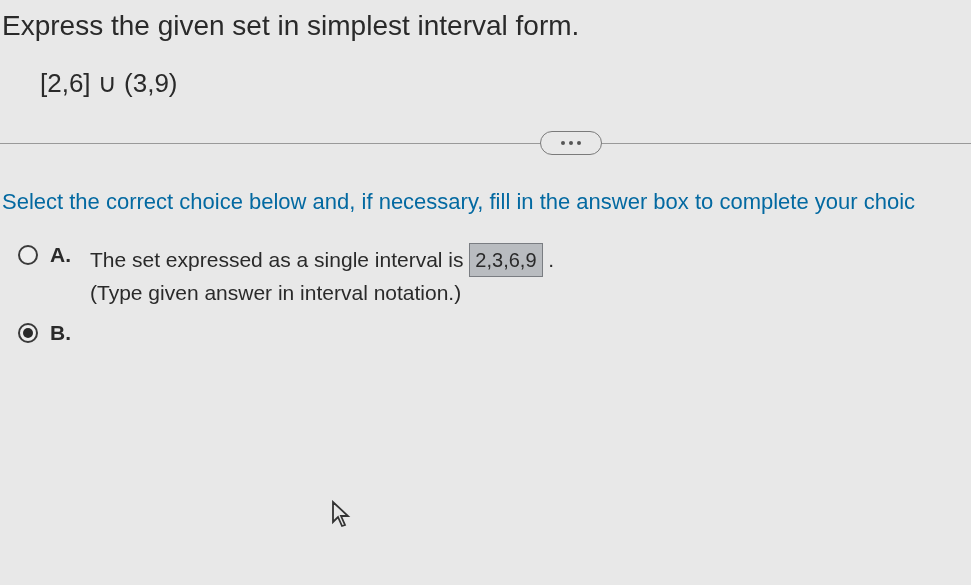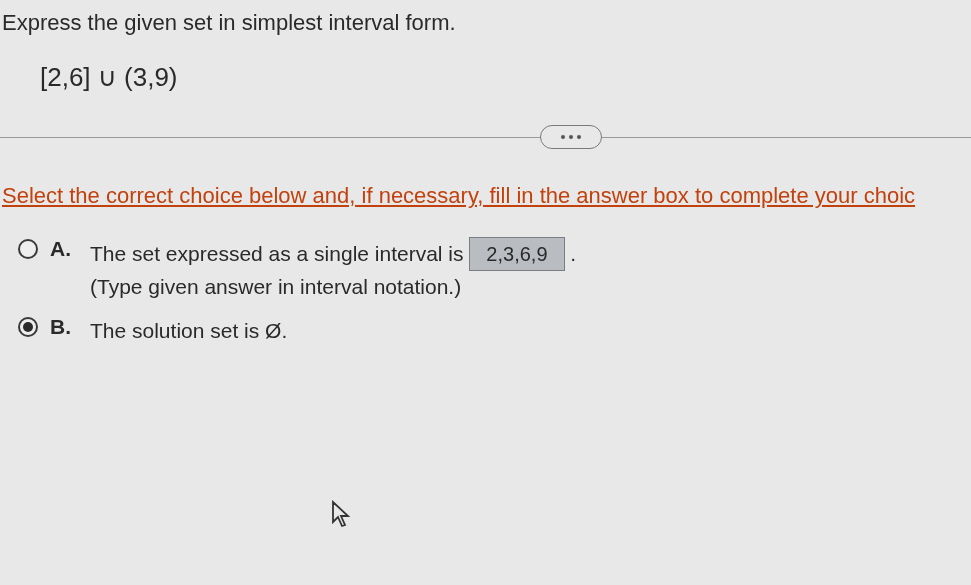--- a/index.html
+++ b/index.html
@@ -12,21 +12,21 @@
       background: #e8e8e8;
       width: 971px;
       height: 585px;
       overflow: hidden;
       color: #222;
     }
     .content {
       padding: 10px 0 0 0;
     }
     .prompt-line {
-      font-size: 22px;
+      font-size: 28px;
       color: #2a2a2a;
       padding: 0 0 18px 2px;
     }
     .expression {
       font-size: 26px;
       color: #2a2a2a;
       padding: 8px 0 30px 40px;
     }
     .divider-row {
       position: relative;
@@ -60,24 +60,23 @@
       gap: 4px;
     }
     .ellipsis-dots span {
       width: 4px;
       height: 4px;
       background: #555;
       border-radius: 50%;
     }
     .instruction {
       font-size: 22px;
-      color: #c2410c;
+      color: #0369a1;
       padding: 0 0 28px 2px;
       white-space: nowrap;
-      text-decoration: underline;
     }
     .choices {
       padding-left: 18px;
     }
     .choice {
       display: flex;
       align-items: flex-start;
       margin-bottom: 12px;
     }
     .radio {
@@ -110,21 +109,21 @@
     }
     .choice-body {
       font-size: 21px;
       color: #2a2a2a;
       line-height: 1.5;
     }
     .answer-box {
       display: inline-block;
       background: #b9bcc0;
       border: 1px solid #7a7d82;
-      padding: 1px 16px;
+      padding: 1px 5px;
       color: #2a2a2a;
       font-size: 20px;
       min-width: 60px;
       text-align: center;
     }
     .choice-b {
       margin-top: 8px;
     }
     .cursor-icon {
       position: absolute;
@@ -160,20 +159,19 @@
       <div class="choice-body">
         <span>The set expressed as a single interval is </span><span class="answer-box">2,3,6,9</span><span> .</span>
         <br>
         <span>(Type given answer in interval notation.)</span>
       </div>
     </div>
 
     <div class="choice choice-b">
       <div class="radio selected"></div>
       <div class="choice-letter">B.</div>
-      <div class="choice-body">The solution set is Ø.</div>
     </div>
   </div>
 </div>
 
 <svg class="cursor-icon" width="24" height="30" viewBox="0 0 24 30">
   <path d="M 3 2 L 3 22 L 8 17 L 12 26 L 15 25 L 11 16 L 18 16 Z" fill="none" stroke="#333" stroke-width="1.8"></path>
 </svg>
 
 </body></html>

